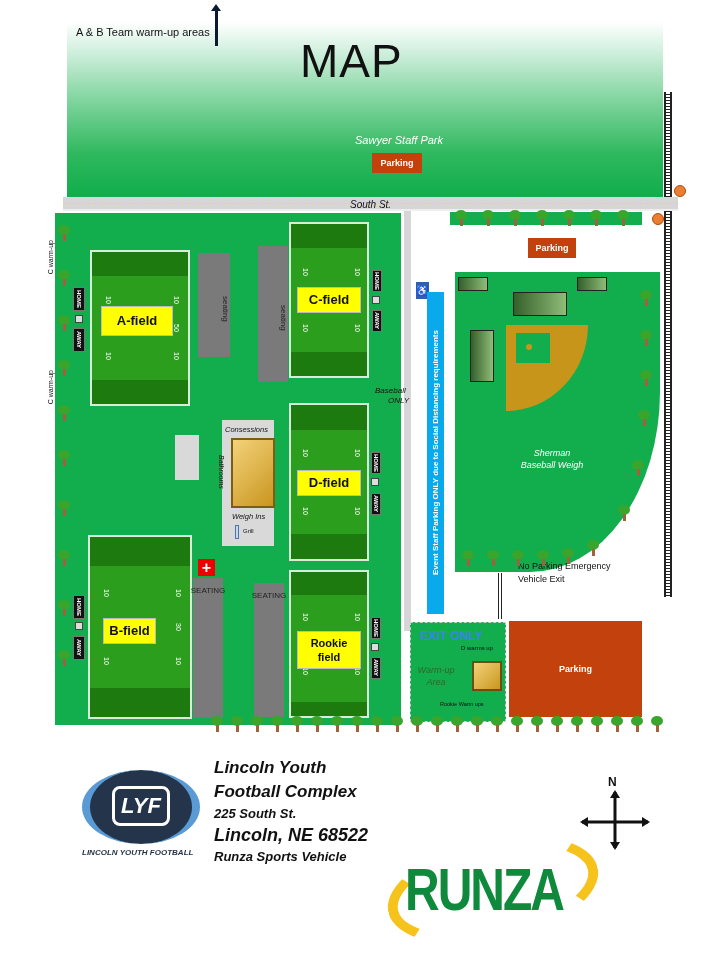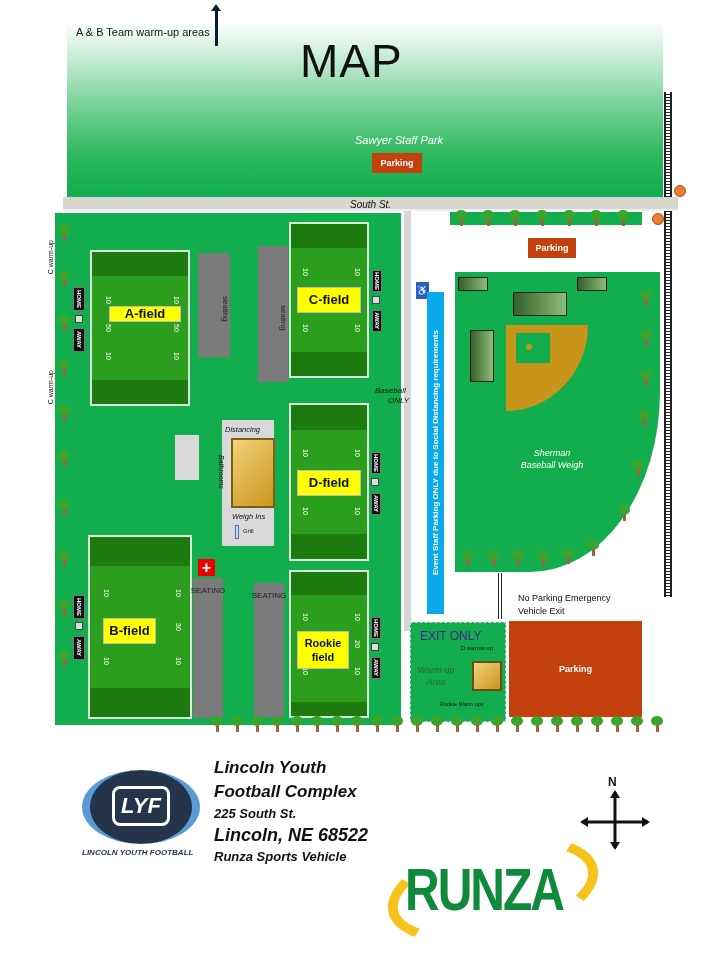--- a/index.html
+++ b/index.html
@@ -65,21 +65,21 @@
       <span>10</span>
       <span>50</span>
       <span>10</span>
     </div>
   <div class="nums" style="right:8px">
       <span>10</span>
       <span>50</span>
       <span>10</span>
     </div>
 </div>
-<div class="abs flabel" style="left:109px;top:306px;width:72px;height:16px">A-field</div>
+<div class="abs flabel" style="left:101px;top:306px;width:72px;height:30px">A-field</div>
 <div class="abs tag" style="left:73px;top:287px;width:12px;height:24px">HOME</div>
 <div class="abs scorebox" style="left:75px;top:315px"></div>
 <div class="abs tag" style="left:73px;top:328px;width:12px;height:24px">AWAY</div>
 <div class="abs" style="left:47px;top:240px;font-size:7px;writing-mode:vertical-rl;transform:rotate(180deg);color:#111">C warm-up</div>
 <div class="abs" style="left:47px;top:370px;font-size:7px;writing-mode:vertical-rl;transform:rotate(180deg);color:#111">C warm-up</div>
 
 <div class="abs seat" style="left:198px;top:253px;width:32px;height:104px;writing-mode:vertical-rl">seating</div>
 <div class="abs seat" style="left:258px;top:246px;width:30px;height:136px;writing-mode:vertical-rl">seating</div>
 
 <div class="abs field" style="left:289px;top:222px;width:80px;height:156px">
@@ -98,21 +98,21 @@
 </div>
 <div class="abs flabel" style="left:297px;top:287px;width:64px;height:26px">C-field</div>
 <div class="abs tag" style="left:372px;top:270px;width:10px;height:22px">HOME</div>
 <div class="abs scorebox" style="left:372px;top:296px"></div>
 <div class="abs tag" style="left:372px;top:310px;width:10px;height:22px">AWAY</div>
 
 <div class="abs" style="left:375px;top:386px;font-size:8px;font-style:italic;color:#111">Baseball</div>
 <div class="abs" style="left:388px;top:396px;font-size:8px;font-style:italic;color:#111">ONLY</div>
 
 <div class="abs" style="left:222px;top:420px;width:52px;height:126px;background:#d9d9d9"></div>
-<div class="abs" style="left:225px;top:425px;font-size:7.5px;font-style:italic;color:#111">Distancing</div>
+<div class="abs" style="left:225px;top:425px;font-size:7.5px;font-style:italic;color:#111">Consessions</div>
 <div class="abs" style="left:231px;top:438px;width:44px;height:70px;background:linear-gradient(135deg,#f3d27a,#c9961f);border:2px solid #7d5d14"></div>
 <div class="abs" style="left:218px;top:455px;font-size:7px;font-style:italic;color:#111;writing-mode:vertical-rl">Bathrooms</div>
 <div class="abs" style="left:232px;top:512px;font-size:7.5px;font-style:italic;color:#111">Weigh Ins</div>
 <div class="abs" style="left:235px;top:525px;width:4px;height:14px;border:1px solid #4a74b0;background:#c9d7ec"></div>
 <div class="abs" style="left:243px;top:528px;font-size:6px;color:#111">Grill</div>
 <div class="abs" style="left:175px;top:435px;width:24px;height:45px;background:#d9d9d9"></div>
 
 <div class="abs field" style="left:289px;top:403px;width:80px;height:158px">
   <div class="endzone" style="top:0"></div>
     <div class="endzone" style="bottom:0"></div>
@@ -162,43 +162,43 @@
       <span>10</span>
       <span>20</span>
       <span>10</span>
     </div>
   <div class="nums" style="right:6px">
       <span>10</span>
       <span>20</span>
       <span>10</span>
     </div>
 </div>
-<div class="abs flabel" style="left:297px;top:631px;width:52px;height:38px;font-size:11px">Rookie field</div>
+<div class="abs flabel" style="left:297px;top:631px;width:64px;height:38px;font-size:11px">Rookie field</div>
 <div class="abs tag" style="left:371px;top:617px;width:10px;height:22px">HOME</div>
 <div class="abs scorebox" style="left:371px;top:643px"></div>
 <div class="abs tag" style="left:371px;top:657px;width:10px;height:22px">AWAY</div>
 
 <div class="abs" style="left:416px;top:282px;width:13px;height:17px;background:#2f5fb0;color:#fff;font-size:10px;display:flex;align-items:center;justify-content:center">♿</div>
 <div class="abs staff">Event Staff Parking ONLY due to Social Distancing requirements</div>
 
 <div class="abs sherman"></div>
 <div class="abs diamond"></div>
 <div class="abs" style="left:516px;top:333px;width:34px;height:30px;background:#12ad4d"></div>
 <div class="abs" style="left:526px;top:344px;width:6px;height:6px;border-radius:50%;background:#c8951b"></div>
 <div class="abs" style="left:470px;top:330px;width:24px;height:52px;background:linear-gradient(90deg,#355f2a,#8fbd78);border:1px solid #222"></div>
 <div class="abs" style="left:513px;top:292px;width:54px;height:24px;background:linear-gradient(90deg,#355f2a,#8fbd78);border:1px solid #222"></div>
 <div class="abs" style="left:458px;top:277px;width:30px;height:14px;background:linear-gradient(90deg,#355f2a,#8fbd78);border:1px solid #222"></div>
 <div class="abs" style="left:577px;top:277px;width:30px;height:14px;background:linear-gradient(90deg,#355f2a,#8fbd78);border:1px solid #222"></div>
 <div class="abs" style="left:520px;top:448px;width:64px;text-align:center;font-size:9px;font-style:italic;color:#fff;line-height:1.3">Sherman Baseball Weigh</div>
 
-<div class="abs" style="left:518px;top:592px;width:110px;font-size:9px;color:#111;line-height:1.4">No Parking Emergency Vehicle Exit</div>
+<div class="abs" style="left:518px;top:560px;width:110px;font-size:9px;color:#111;line-height:1.4">No Parking Emergency Vehicle Exit</div>
 <div class="abs" style="left:498px;top:573px;width:4px;height:46px;border-left:1px solid #222;border-right:1px solid #222"></div>
 
 <div class="abs exitarea"></div>
-<div class="abs" style="left:420px;top:629px;font-size:12px;font-weight:normal;color:#4c1d95">EXIT ONLY</div>
+<div class="abs" style="left:420px;top:629px;font-size:12px;font-weight:bold;color:#3b82f6">EXIT ONLY</div>
 <div class="abs" style="left:461px;top:645px;font-size:6px;color:#111">D warms up</div>
 <div class="abs" style="left:416px;top:665px;width:40px;font-size:9px;font-style:italic;color:#2a6a2a;text-align:center;line-height:1.3">Warm-up Area</div>
 <div class="abs" style="left:472px;top:661px;width:30px;height:30px;background:linear-gradient(135deg,#f3d27a,#c9961f);border:2px solid #6b4f10"></div>
 <div class="abs" style="left:440px;top:701px;font-size:5.5px;color:#111">Rookie Warm ups</div>
 
 <div class="abs parking" style="left:509px;top:621px;width:133px;height:96px">Parking</div>
 
 <div class="abs" style="left:0;top:0">
   <div class="abs tree" style="left:211px;top:716px"></div>
   <div class="abs tree" style="left:231px;top:716px"></div>

